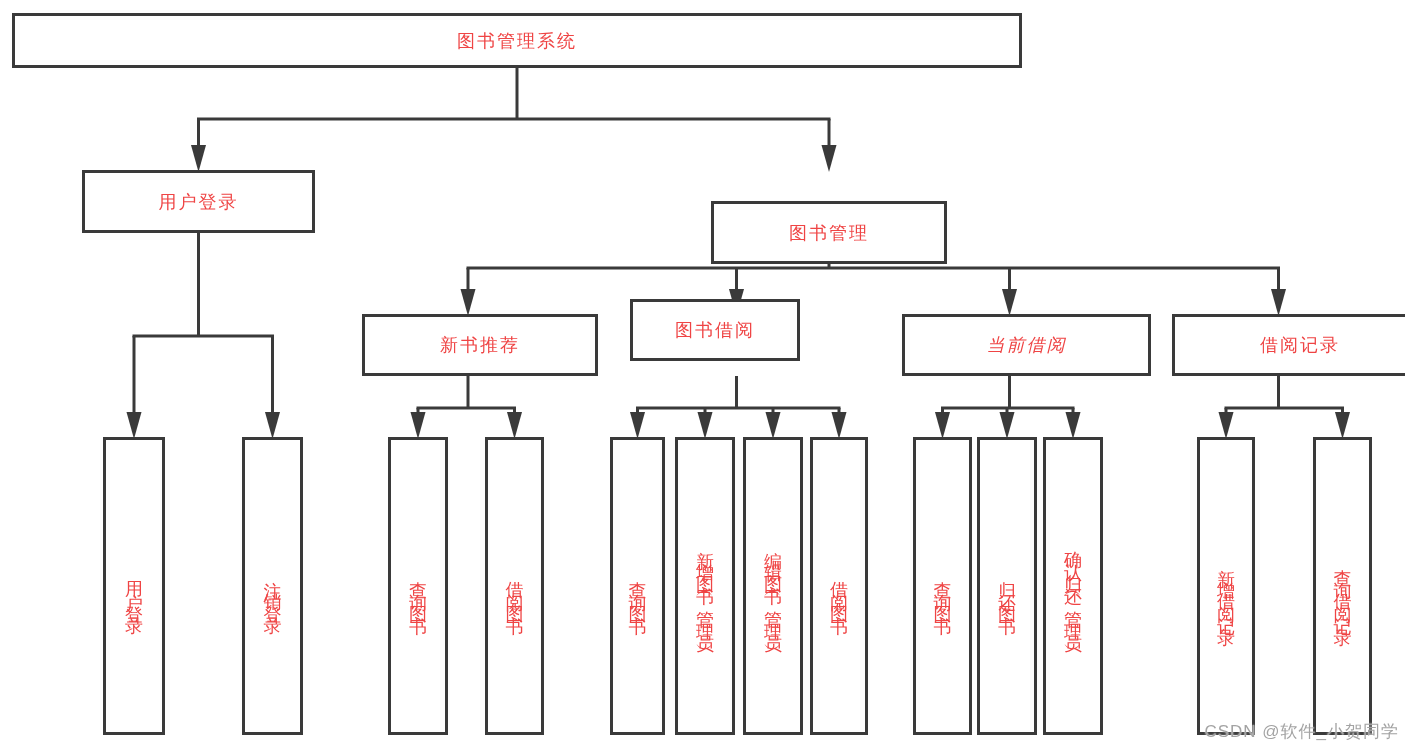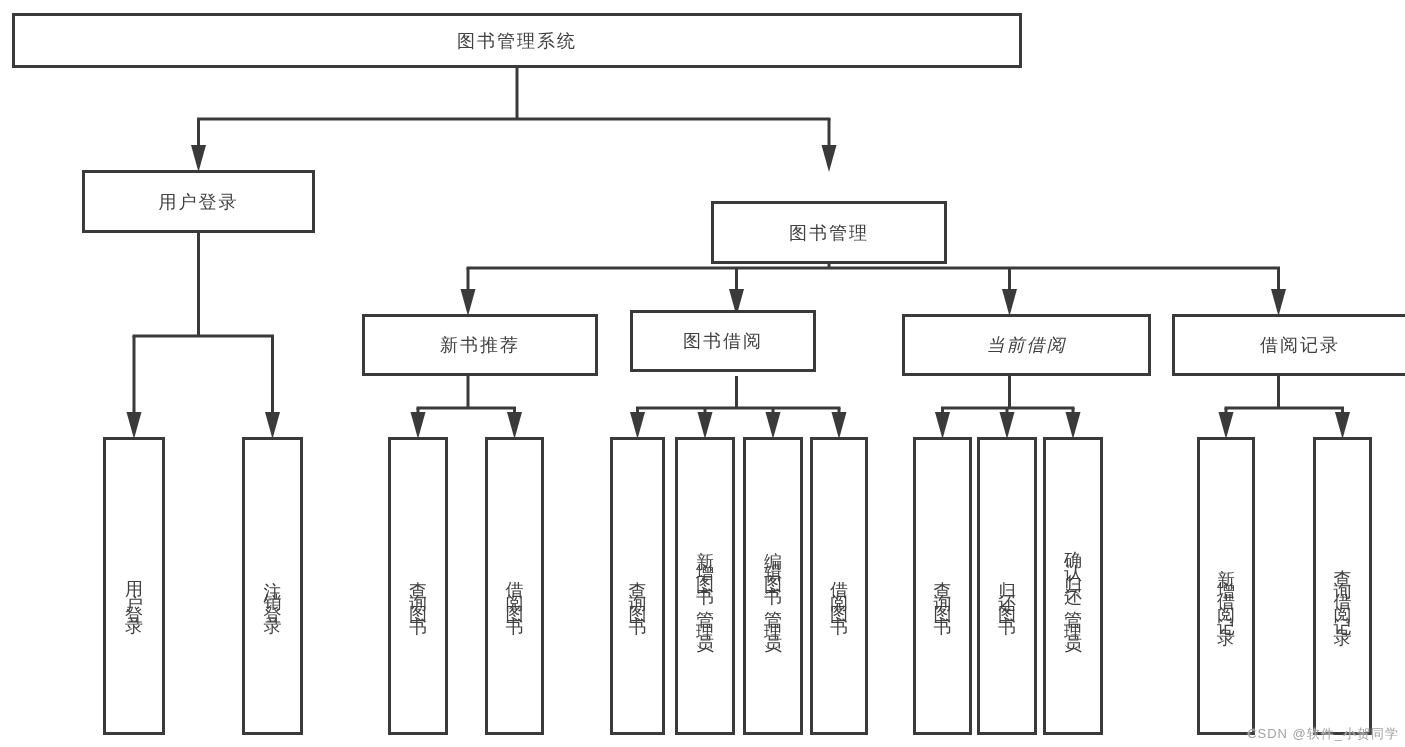--- a/index.html
+++ b/index.html
@@ -17,36 +17,36 @@
     width: 1405px; height: 747px;
   }
   .node {
     position: absolute;
     box-sizing: border-box;
     background: #ffffff;
     border: 3px solid #3a3a3a;
     display: flex;
     align-items: center;
     justify-content: center;
-    color: #404040;
+    color: #ef4444;
     font-size: 18px;
   }
   .node .lbl { white-space: nowrap; letter-spacing: 2px; }
   .node.vertical .lbl {
     writing-mode: vertical-rl;
     letter-spacing: 12px;
     white-space: normal;
     line-height: 1;
     padding-top: 10px;
   }
   .watermark {
     position: absolute;
     right: 6px;
     bottom: 4px;
-    font-size: 13px;
+    font-size: 17px;
     color: #a3a3a3;
     letter-spacing: 1px;
     text-shadow: 0 0 2px #ffffff;
     z-index: 5;
     margin-top: 16px;
   }
 </style>
 </head>
 <body>
 
@@ -111,21 +111,21 @@
       </div>
       <div class="node" style="left: 82px; top: 170px; width: 233px; height: 63px;">
         <span class="lbl">用户登录</span>
       </div>
       <div class="node" style="left: 711px; top: 170px; width: 236px; height: 63px; margin-top: 31px;">
         <span class="lbl">图书管理</span>
       </div>
       <div class="node" style="left: 362px; top: 314px; width: 236px; height: 62px;">
         <span class="lbl">新书推荐</span>
       </div>
-      <div class="node" style="left: 630px; top: 310px; width: 186px; height: 62px;">
+      <div class="node" style="left: 630px; top: 299px; width: 170px; height: 62px;">
         <span class="lbl">图书借阅</span>
       </div>
       <div class="node" style="left: 902px; top: 314px; width: 249px; height: 62px; font-style: italic;">
         <span class="lbl">当前借阅</span>
       </div>
       <div class="node" style="left: 1172px; top: 314px; width: 256px; height: 62px;">
         <span class="lbl">借阅记录</span>
       </div>
       <div class="node vertical" style="left: 103px; top: 437px; width: 62px; height: 298px;">
         <span class="lbl">用户登录</span>

